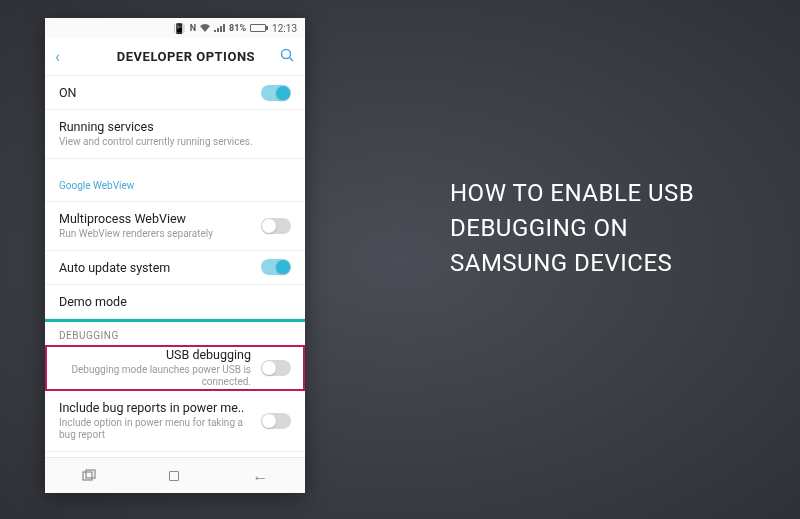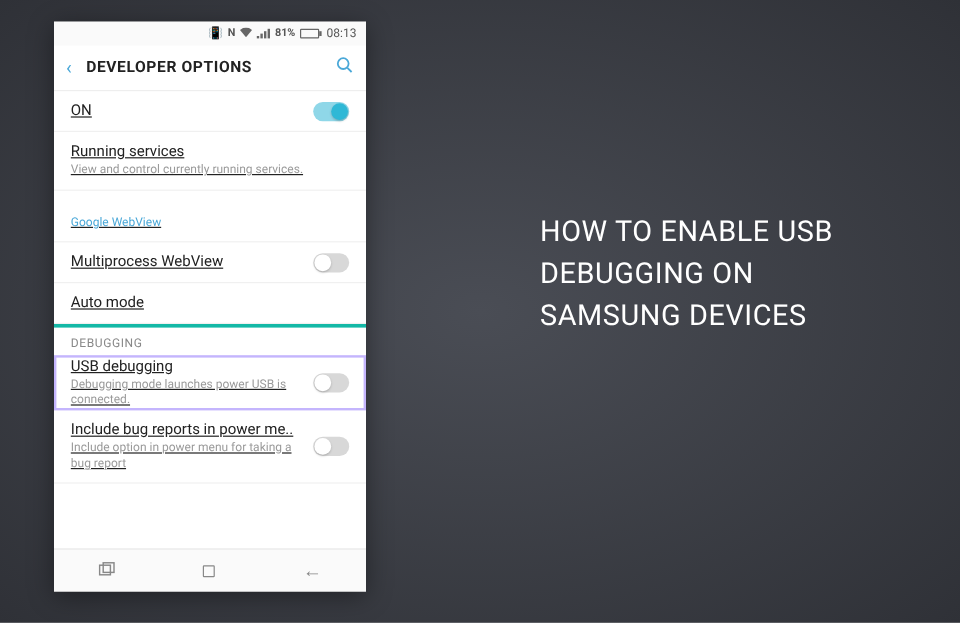--- a/index.html
+++ b/index.html
@@ -49,32 +49,31 @@
     .status-time { margin-left: 2px; }
     .app-bar {
       height: 38px;
       display: flex;
       align-items: center;
       padding: 0 10px;
       gap: 12px;
       border-bottom: 1px solid #eee;
     }
     .back-arrow { color: #4aa8d8; font-size: 16px; }
-    .app-title { font-size: 13px; font-weight: 700; letter-spacing: 0.5px; flex: 1; }
+    .app-title { font-size: 13px; font-weight: 700; letter-spacing: 0.5px; flex: 1; margin-left: 45px; }
     .search-icon { color: #4aa8d8; font-size: 14px; }
     .list { }
     .item {
       padding: 9px 14px;
       border-bottom: 1px solid #f0f0f0;
       display: flex;
       flex-direction: column;
       position: relative;
-      text-decoration: underline;
-    }
-    .item.highlighted { border: 2px solid #c4b5fd; padding: 0 12px; }
+    }
+    .item.highlighted { border: 2px solid #be185d; padding: 0 12px; text-align: right; }
     .item-row { display: flex; align-items: center; }
     .item-title { font-size: 12.5px; color: #222; }
     .item-sub { font-size: 10px; color: #9a9a9a; margin-top: 2px; line-height: 1.25; }
     .item-sub.link { color: #4aa8d8; margin-top: 12px; }
     .toggle {
       position: absolute;
       right: 14px;
       top: 50%;
       transform: translateY(-50%);
       width: 30px;
@@ -135,21 +134,21 @@
         </svg>
     </span>
     <span class="sig-icon">
       <span style="height:2px"></span>
         <span style="height:4px"></span>
         <span style="height:6px"></span>
         <span style="height:8px"></span>
     </span>
     <span style="font-size:9px;font-weight:bold;">81%</span>
     <span class="bat"><span class="fill" style="width:81%"></span></span>
-    <span class="status-time">08:13</span>
+    <span class="status-time">12:13</span>
   </div>
 
   <div class="app-bar">
     <span class="back-arrow">‹</span>
     <span class="app-title">DEVELOPER OPTIONS</span>
     <span class="search-icon">
       <svg width="15" height="15" viewBox="0 0 15 15">
           <circle cx="6" cy="6" r="4.5" fill="none" stroke="#4aa8d8" stroke-width="1.5"></circle>
           <line x1="9.5" y1="9.5" x2="13" y2="13" stroke="#4aa8d8" stroke-width="1.5"></line>
         </svg>
@@ -171,28 +170,35 @@
       <span class="item-title">Running services</span>
       <span class="item-sub">View and control currently running services.</span>
     </div>
 
     <div class="item">
       <span class="item-sub link">Google WebView</span>
     </div>
 
     <div class="item">
       <span class="item-title" style="padding-right:40px;">Multiprocess WebView</span>
+      <span class="item-sub">Run WebView renderers separately</span>
       <div class="toggle">
           <div class="knob"></div>
         </div>
     </div>
 
-
-    <div class="item">
-      <span class="item-title">Auto mode</span>
+    <div class="item">
+      <span class="item-title">Auto update system</span>
+      <div class="toggle on">
+          <div class="knob"></div>
+        </div>
+    </div>
+
+    <div class="item">
+      <span class="item-title">Demo mode</span>
     </div>
 
     <div class="section-label">DEBUGGING</div>
 
     <div class="item highlighted">
       <span class="item-title" style="padding-right:40px;">USB debugging</span>
       <span class="item-sub" style="padding-right:40px;">Debugging mode launches power USB is connected.</span>
       <div class="toggle" style="right:12px;">
           <div class="knob"></div>
         </div>

